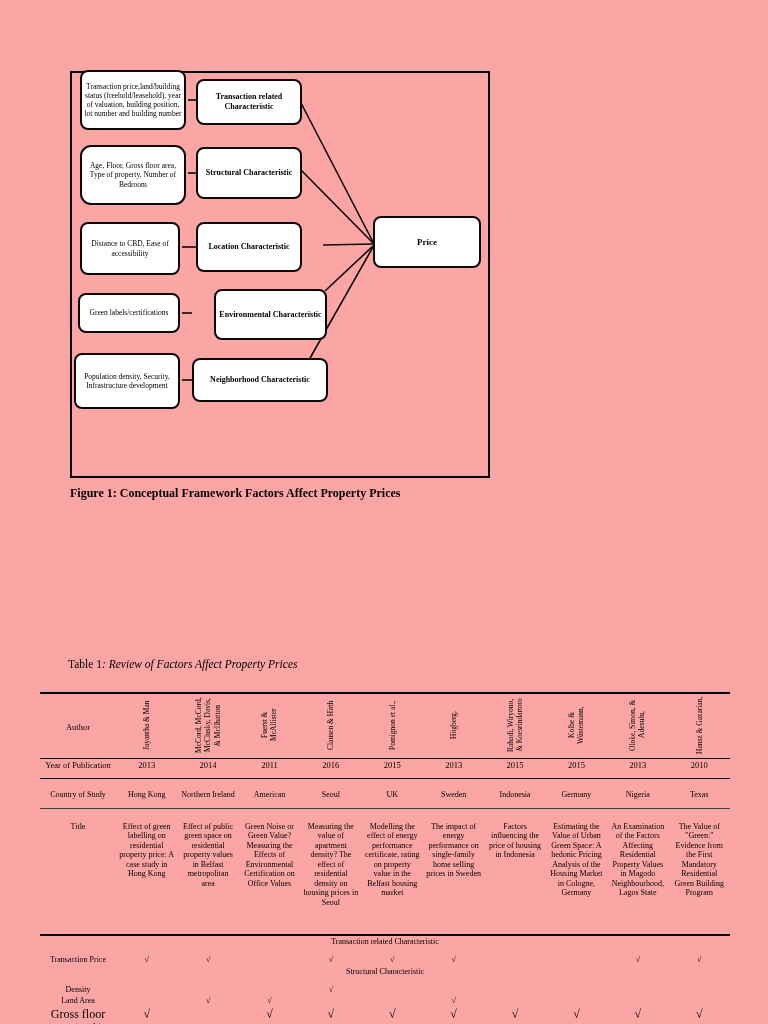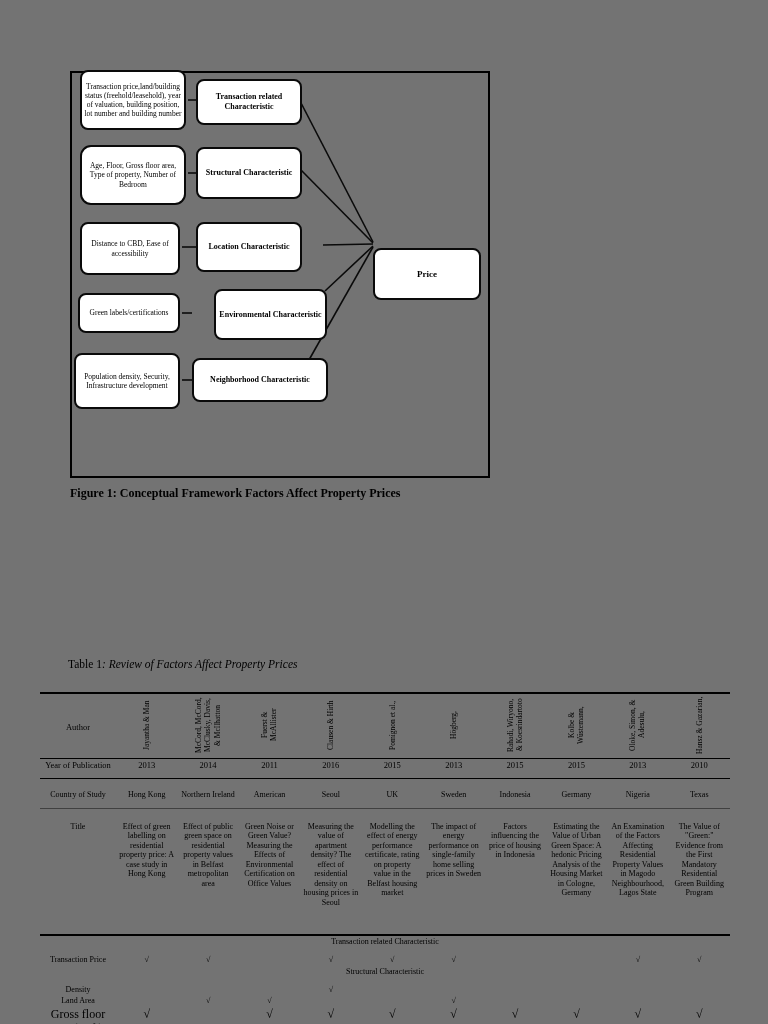--- a/index.html
+++ b/index.html
@@ -1,18 +1,18 @@
 <!DOCTYPE html>
 <html><head>
 <meta charset="utf-8">
 <style>
   html,body{margin:0;padding:0;}
   body{width:768px;height:1024px;overflow:hidden;background:#fff;
        font-family:"Liberation Serif","DejaVu Serif",serif;color:#000;}
-  .page{position:relative;width:768px;height:1024px;background:#737373;}
+  .page{position:relative;width:768px;height:1024px;background:#fca5a5;}
 
   
   .fig{position:absolute;left:70px;top:71px;width:420px;height:407px;
        border:2px solid #000;box-sizing:border-box;}
   .fig svg{position:absolute;left:0;top:0;}
   .fbox{position:absolute;border:2px solid #0a0a0a;border-radius:8px;background:#fff;
         display:flex;align-items:center;justify-content:center;text-align:center;
         box-sizing:border-box;padding:2px 2px;line-height:1.22;}
   .dbox{font-size:7.5px;}
   .cbox{font-size:8px;font-weight:bold;}
@@ -63,21 +63,21 @@
     <div class="fbox dbox" style="left:8px;top:149px;width:100px;height:53px;">Distance to CBD, Ease of accessibility</div>
     <div class="fbox dbox" style="left:2px;top:280px;width:106px;height:56px;">Population density, Security, Infrastructure development</div>
     <div class="fbox dbox" style="left:6px;top:220px;width:102px;height:40px;">Green labels/certifications</div>
 
     <div class="fbox cbox" style="left:124px;top:6px;width:106px;height:46px;">Transaction related Characteristic</div>
     <div class="fbox cbox" style="left:124px;top:74px;width:106px;height:52px;">Structural Characteristic</div>
     <div class="fbox cbox" style="left:124px;top:149px;width:106px;height:50px;">Location Characteristic</div>
     <div class="fbox cbox" style="left:120px;top:216px;width:113px;height:51px;margin-left:22px;">Environmental Characteristic</div>
     <div class="fbox cbox" style="left:120px;top:285px;width:136px;height:44px;">Neighborhood Characteristic</div>
 
-    <div class="fbox pbox" style="left:301px;top:143px;width:108px;height:52px;margin-top:32px;">Price</div>
+    <div class="fbox pbox" style="left:301px;top:143px;width:108px;height:52px;">Price</div>
   </div>
 
   <div class="figcap">Figure 1: Conceptual Framework Factors Affect Property Prices</div>
 
   <div class="ttitle"><span>Table 1</span><span class="it">: Review of Factors Affect Property Prices</span></div>
 
   <div class="twrap">
     <table>
       <colgroup>
         <col style="width:76px;">

